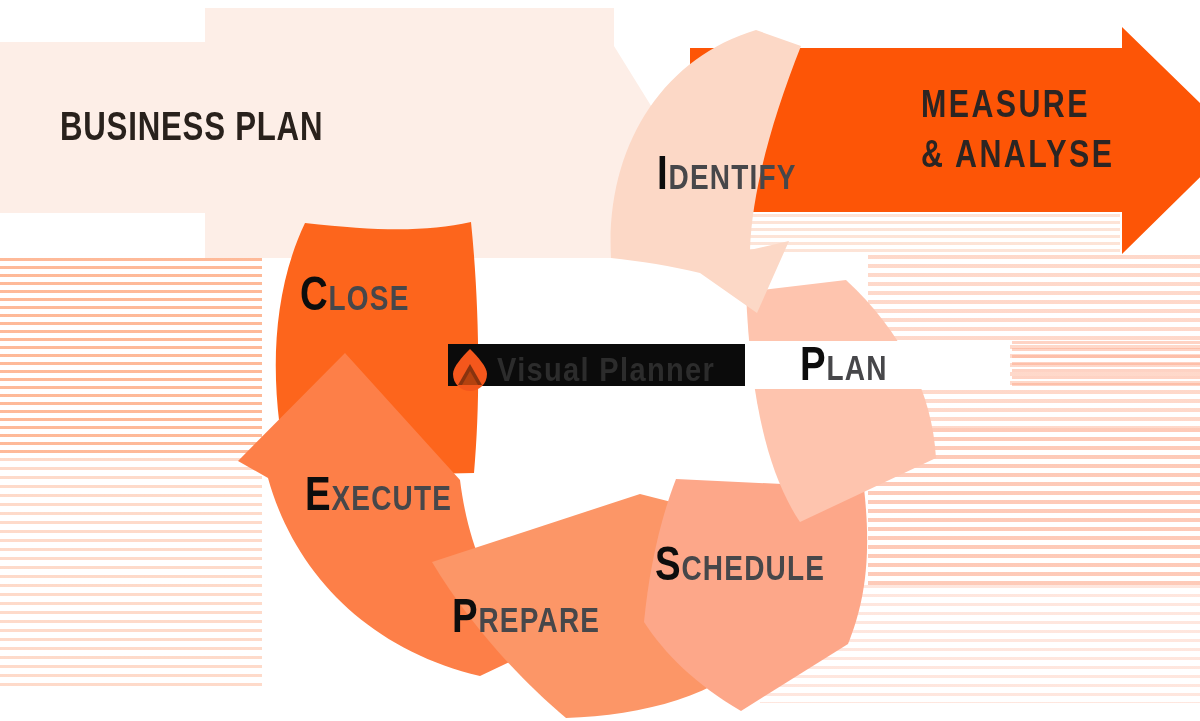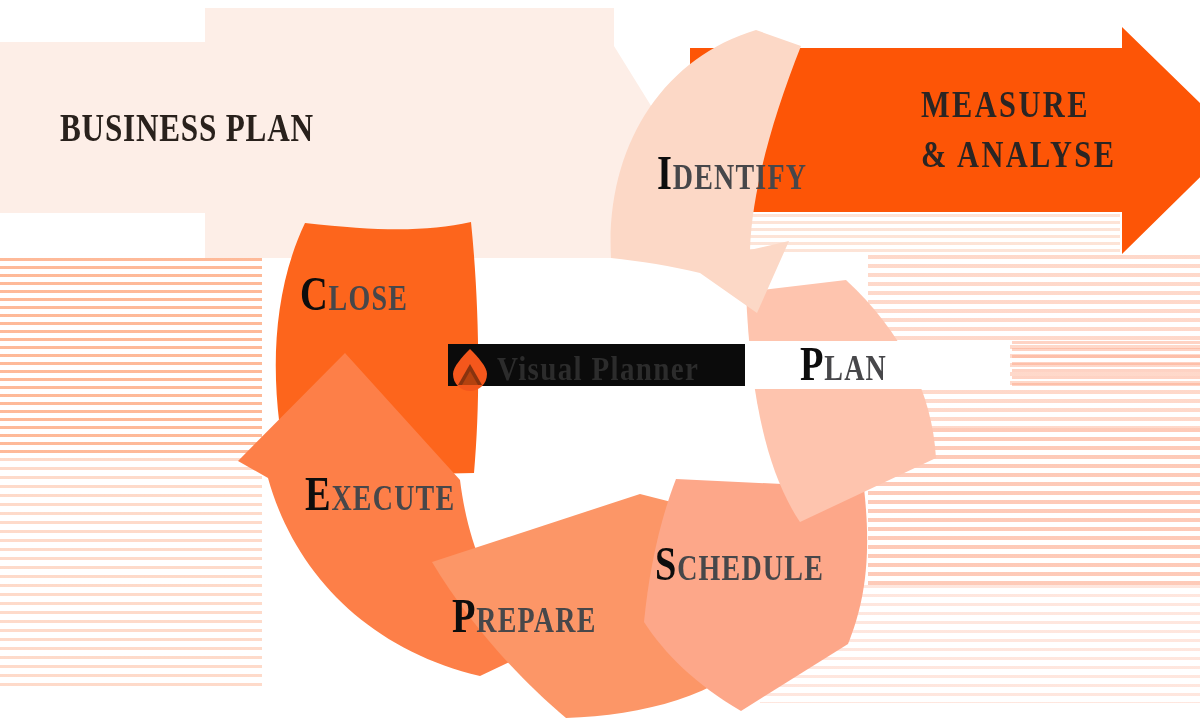--- a/index.html
+++ b/index.html
@@ -1,21 +1,21 @@
 <!DOCTYPE html>
 <html><head>
 <meta charset="utf-8">
 <style>
   html,body{margin:0;padding:0;}
   body{
     width:1200px;height:721px;position:relative;overflow:hidden;
     background:#ffffff;
     font-family:"Liberation Sans", sans-serif;
   }
-  .stage{position:absolute;inset:0;font-family:Liberation Serif, serif;}
+  .stage{position:absolute;inset:0;}
   svg.diagram{position:absolute;left:0;top:0;z-index:2;}
   .stripes{position:absolute;z-index:1;pointer-events:none;}
   .lbl{
     position:absolute;z-index:3;display:flex;align-items:baseline;
     font-weight:bold;white-space:nowrap;
     transform:scaleX(0.8);transform-origin:left top;
   }
   .lbl .ini{font-size:48px;color:#0d0d0d;letter-spacing:1px;}
   .lbl .rest{font-size:35px;color:#47474a;letter-spacing:1.5px;}
   .banner-label{

